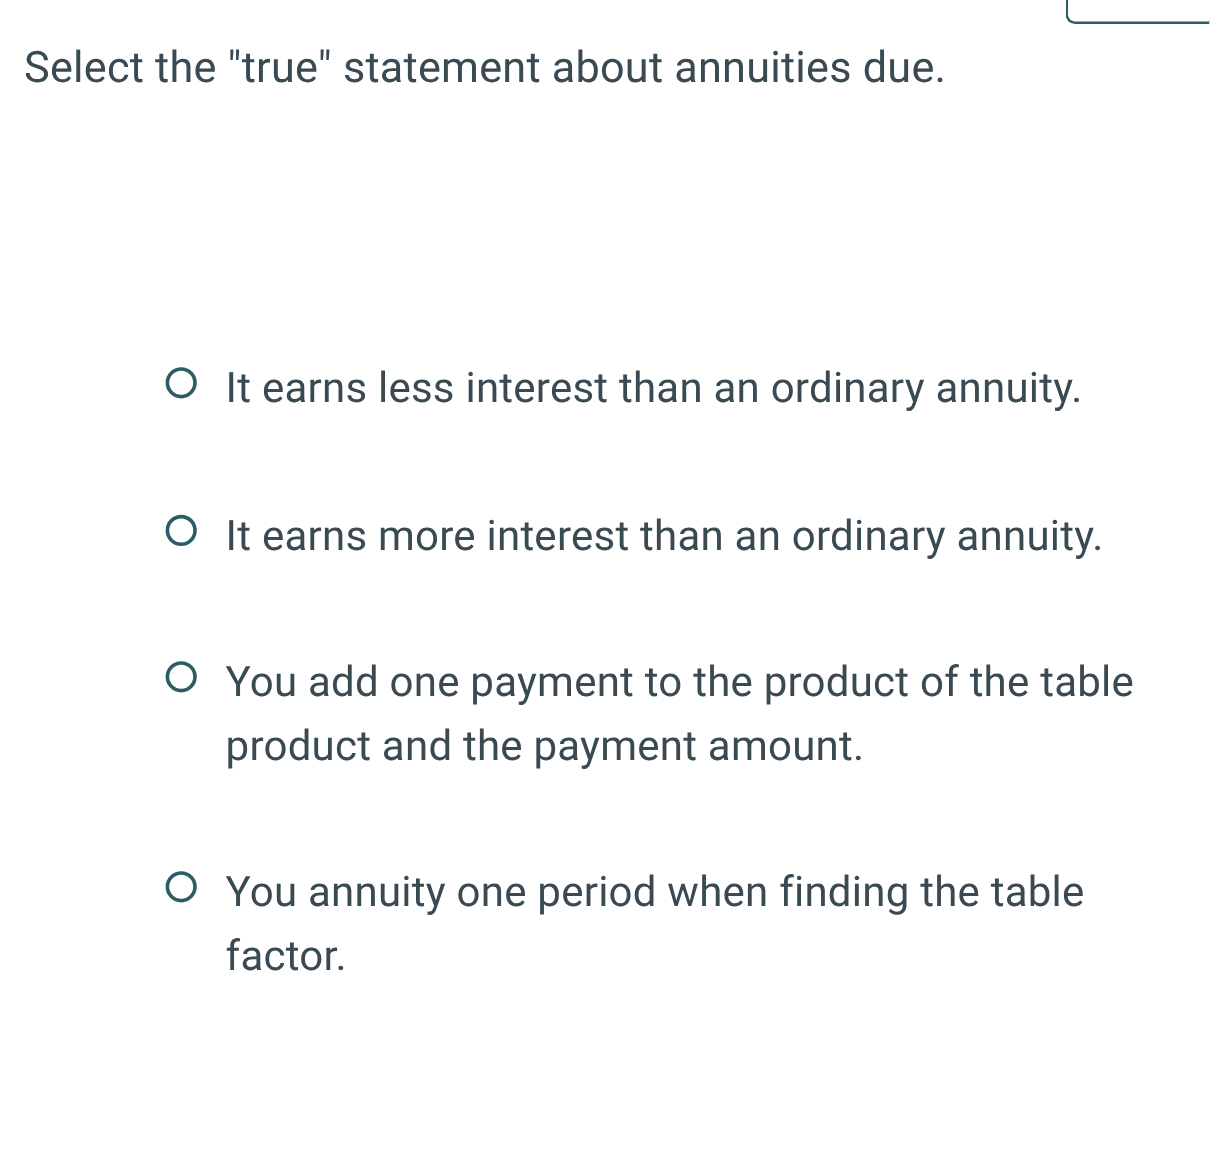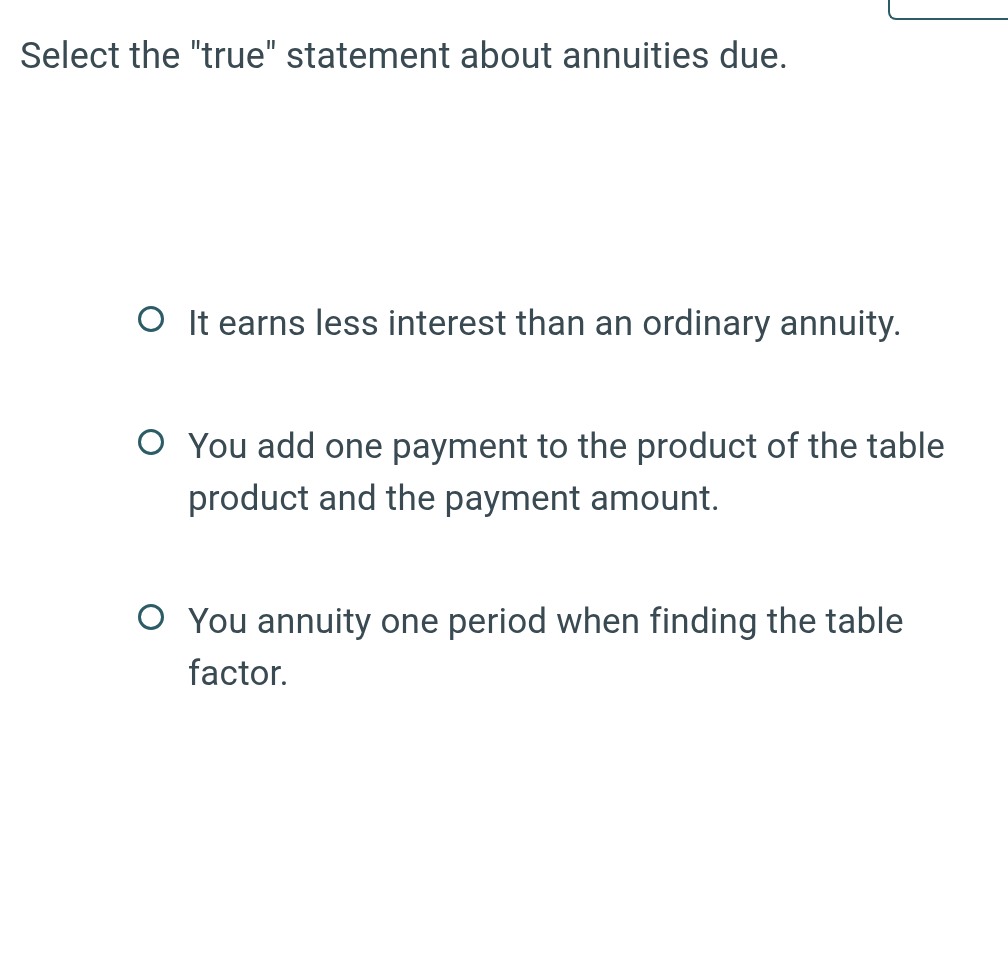--- a/index.html
+++ b/index.html
@@ -78,20 +78,24 @@
 
 <div class="question-text">Select the "true" statement about annuities due.</div>
 
 <div class="options-container">
 
   <div class="option">
     <div class="radio-circle"></div>
     <div class="option-text">It earns less interest than an ordinary annuity.</div>
   </div>
 
+  <div class="option">
+    <div class="radio-circle"></div>
+    <div class="option-text">It earns more interest than an ordinary annuity.</div>
+  </div>
 
   <div class="option">
     <div class="radio-circle"></div>
     <div class="option-text">You add one payment to the product of the table product and the payment amount.</div>
   </div>
 
   <div class="option">
     <div class="radio-circle"></div>
     <div class="option-text">You annuity one period when finding the table factor.</div>
   </div>

